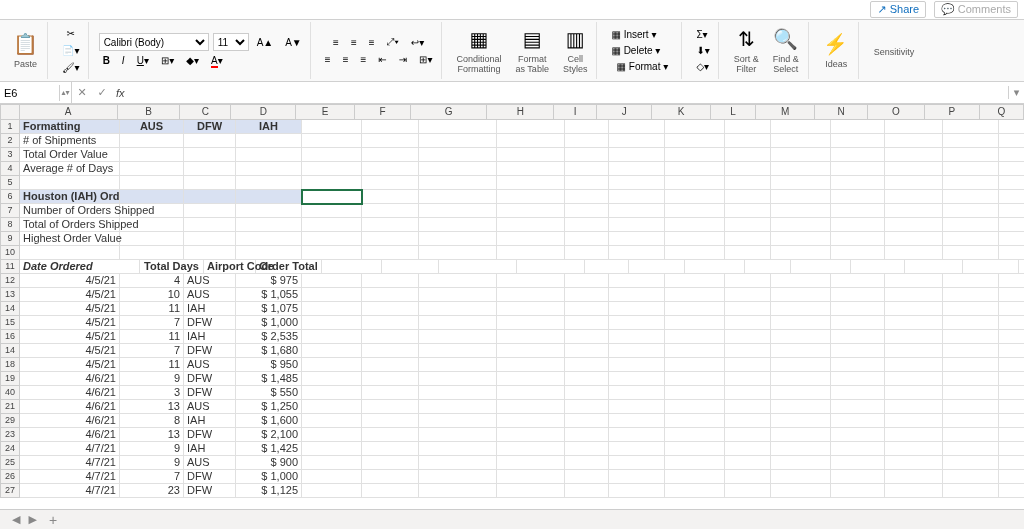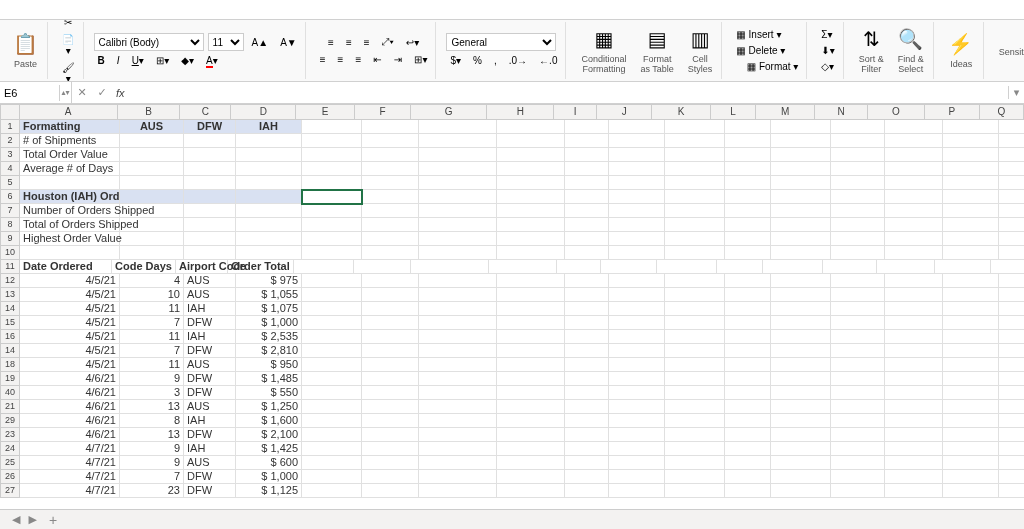--- a/index.html
+++ b/index.html
@@ -54,20 +54,24 @@
 .sheettabs { position: absolute; bottom: 0; left: 0; right: 0; height: 20px; background: #f3f2f1; border-top: 1px solid #ccc; display: flex; align-items: center; font-size: 11px; padding-left: 8px; gap: 0; }
 .sheettab-nav { padding: 0 4px; color: #888; cursor: pointer; }
 .sheettab { padding: 2px 14px; border: 1px solid #ccc; border-bottom: none; background: #e6e6e6; cursor: pointer; margin-top: 1px; }
 .sheettab.active { background: #fff; border-bottom: 2px solid #217346; color: #217346; font-weight: 600; }
 .addsheet { padding: 0 8px; color: #888; cursor: pointer; font-size: 14px; }
 </style>
 </head>
 <body>
 
 <div class="tabs">
+  <div class="tabs-right">
+    <span class="share-btn">↗ <span>Share</span></span>
+    <span class="comments-btn">💬 <span>Comments</span></span>
+  </div>
 </div>
 
 <div class="ribbon">
   <div class="rgroup">
     <button class="ribbtn">
         <span class="bigicon">📋</span>
         <span class="ribbon-lbl">Paste</span>
       </button>
   </div>
   <div class="rgroup" style="flex-direction:column;gap:2px">
@@ -99,30 +103,20 @@
       <button class="siconbtn">⤢▾</button>
       <button class="siconbtn">↩▾</button>
     </div>
     <div class="row">
       <button class="siconbtn">≡</button>
       <button class="siconbtn">≡</button>
       <button class="siconbtn">≡</button>
       <button class="siconbtn">⇤</button>
       <button class="siconbtn">⇥</button>
       <button class="siconbtn">⊞▾</button>
-    </div>
-  </div>
-  <div class="rgroup" style="flex-direction:column;gap:2px;align-items:flex-start">
-    <select class="numfmt-select"><option>General</option></select>
-    <div class="row">
-      <button class="siconbtn">$▾</button>
-      <button class="siconbtn">%</button>
-      <button class="siconbtn">,</button>
-      <button class="siconbtn">.0→</button>
-      <button class="siconbtn">←.0</button>
     </div>
   </div>
   <div class="rgroup">
     <div class="row">
       <button class="ribbtn">
           <span class="bigicon">▦</span>
           <span class="ribbon-lbl" style="white-space:pre">Conditional
 Formatting</span>
         </button>
       <button class="ribbtn">
@@ -133,21 +127,21 @@
       <button class="ribbtn">
           <span class="bigicon">▥</span>
           <span class="ribbon-lbl" style="white-space:pre">Cell
 Styles</span>
         </button>
     </div>
   </div>
   <div class="rgroup" style="flex-direction:column;gap:1px;align-items:flex-start">
     <button class="siconbtn" style="width:70px;text-align:left">▦ <span>Insert</span> ▾</button>
     <button class="siconbtn" style="width:70px;text-align:left">▦ <span>Delete</span> ▾</button>
-    <button class="siconbtn" style="width:70px;text-align:right">▦ <span>Format</span> ▾</button>
+    <button class="siconbtn" style="width:70px;text-align:center">▦ <span>Format</span> ▾</button>
   </div>
   <div class="rgroup" style="flex-direction:column;gap:1px;align-items:flex-start">
     <button class="siconbtn">Σ▾</button>
     <button class="siconbtn">⬇▾</button>
     <button class="siconbtn">◇▾</button>
   </div>
   <div class="rgroup">
     <div class="row">
       <button class="ribbtn">
           <span class="bigicon">⇅</span>
@@ -401,22 +395,22 @@
         <div class="cell" style="width: 60px;"></div>
         <div class="cell" style="width: 46px;"></div>
         <div class="cell" style="width: 60px;"></div>
         <div class="cell" style="width: 54px;"></div>
         <div class="cell" style="width: 58px;"></div>
         <div class="cell" style="width: 56px;"></div>
         <div class="cell" style="width: 45px;"></div>
       </div>
       <div class="grow">
         <div class="rowh">11</div>
-        <div class="cell bold" style="width: 92px;">Date Ordered</div>
-        <div class="cell bold center" style="width: 64px;">Code Days</div>
+        <div class="cell bold" style="width: 120px; font-style: italic;">Date Ordered</div>
+        <div class="cell bold center" style="width: 64px;">Total Days</div>
         <div class="cell bold center" style="width: 52px;">Airport Code</div>
         <div class="cell bold center" style="width: 66px;">Order Total</div>
         <div class="cell" style="width: 60px;"></div>
         <div class="cell" style="width: 57px;"></div>
         <div class="cell" style="width: 78px;"></div>
         <div class="cell" style="width: 68px;"></div>
         <div class="cell" style="width: 44px;"></div>
         <div class="cell" style="width: 56px;"></div>
         <div class="cell" style="width: 60px;"></div>
         <div class="cell" style="width: 46px;"></div>
@@ -524,21 +518,21 @@
         <div class="cell" style="width: 54px;"></div>
         <div class="cell" style="width: 58px;"></div>
         <div class="cell" style="width: 56px;"></div>
         <div class="cell" style="width: 45px;"></div>
       </div>
       <div class="grow">
         <div class="rowh">14</div>
         <div class="cell right" style="width: 100px;">4/5/21</div>
         <div class="cell right" style="width: 64px;">7</div>
         <div class="cell" style="width: 52px;">DFW</div>
-        <div class="cell right" style="width: 66px;">$     2,810</div>
+        <div class="cell right" style="width: 66px;">$     1,680</div>
         <div class="cell" style="width: 60px;"></div>
         <div class="cell" style="width: 57px;"></div>
         <div class="cell" style="width: 78px;"></div>
         <div class="cell" style="width: 68px;"></div>
         <div class="cell" style="width: 44px;"></div>
         <div class="cell" style="width: 56px;"></div>
         <div class="cell" style="width: 60px;"></div>
         <div class="cell" style="width: 46px;"></div>
         <div class="cell" style="width: 60px;"></div>
         <div class="cell" style="width: 54px;"></div>
@@ -684,21 +678,21 @@
         <div class="cell" style="width: 54px;"></div>
         <div class="cell" style="width: 58px;"></div>
         <div class="cell" style="width: 56px;"></div>
         <div class="cell" style="width: 45px;"></div>
       </div>
       <div class="grow">
         <div class="rowh">25</div>
         <div class="cell right" style="width: 100px;">4/7/21</div>
         <div class="cell right" style="width: 64px;">9</div>
         <div class="cell" style="width: 52px;">AUS</div>
-        <div class="cell right" style="width: 66px;">$        600</div>
+        <div class="cell right" style="width: 66px;">$        900</div>
         <div class="cell" style="width: 60px;"></div>
         <div class="cell" style="width: 57px;"></div>
         <div class="cell" style="width: 78px;"></div>
         <div class="cell" style="width: 68px;"></div>
         <div class="cell" style="width: 44px;"></div>
         <div class="cell" style="width: 56px;"></div>
         <div class="cell" style="width: 60px;"></div>
         <div class="cell" style="width: 46px;"></div>
         <div class="cell" style="width: 60px;"></div>
         <div class="cell" style="width: 54px;"></div>

